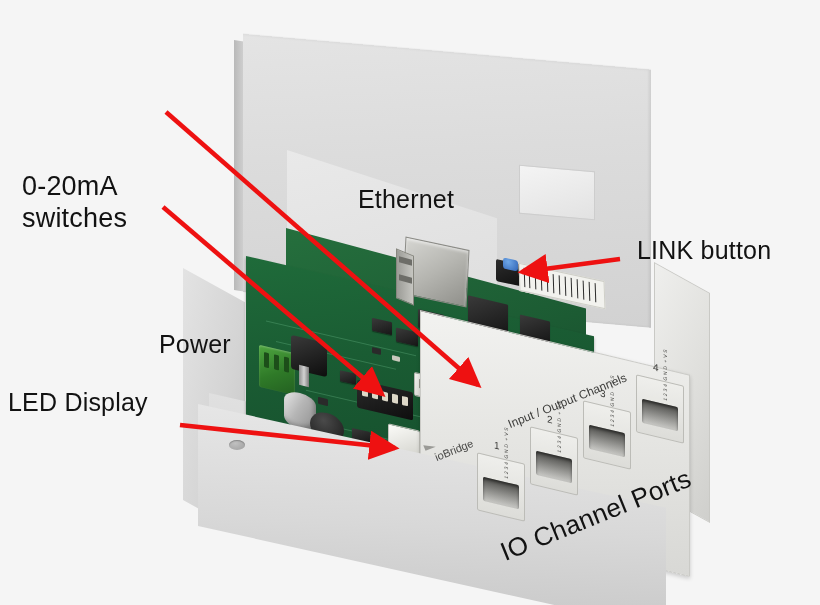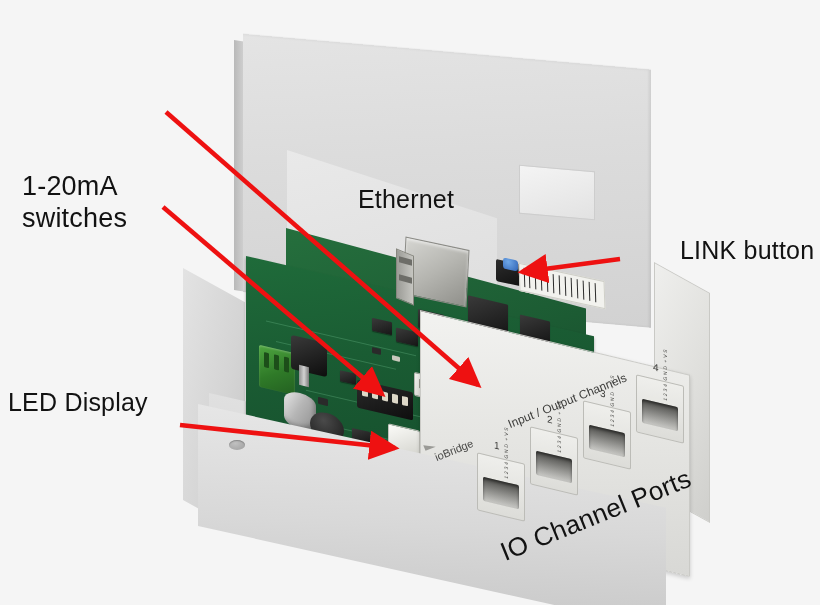--- a/index.html
+++ b/index.html
@@ -564,25 +564,26 @@
         <path d="M0,0 L6.6,3.2 L0,6.4 z" fill="#ee1111"></path>
       </marker>
     </defs>
     <line x1="166" y1="112" x2="478" y2="385" stroke="#ee1111" stroke-width="4.6" marker-end="url(#ah)"></line>
     <line x1="163" y1="207" x2="382" y2="394" stroke="#ee1111" stroke-width="4.6" marker-end="url(#ah)"></line>
     <line x1="180" y1="425" x2="395" y2="448" stroke="#ee1111" stroke-width="4.6" marker-end="url(#ah)"></line>
     <line x1="620" y1="259" x2="522" y2="272" stroke="#ee1111" stroke-width="4.6" marker-end="url(#ah)"></line>
   </svg>
 
 
-  <div class="label" style="left:22px; top:171px; font-size:27px;">1-20mA
+  <div class="label" style="left:22px; top:171px; font-size:27px;">0-20mA
 switches</div>
 
+  <div class="label" style="left:159px; top:330px; font-size:25px;">Power</div>
 
   <div class="label" style="left:8px; top:388px; font-size:25px;">LED Display</div>
 
   <div class="label" style="left:358px; top:185px; font-size:25px;">Ethernet</div>
 
-  <div class="label" style="left:680px; top:236px; font-size:25px;">LINK button</div>
+  <div class="label" style="left:637px; top:236px; font-size:25px;">LINK button</div>
 
   <div class="label" style="left:496px; top:539px; font-size:26px; transform:rotate(-22deg); transform-origin:left top; white-space:nowrap;">IO Channel Ports</div>
 
 </div>
 
 </body></html>

